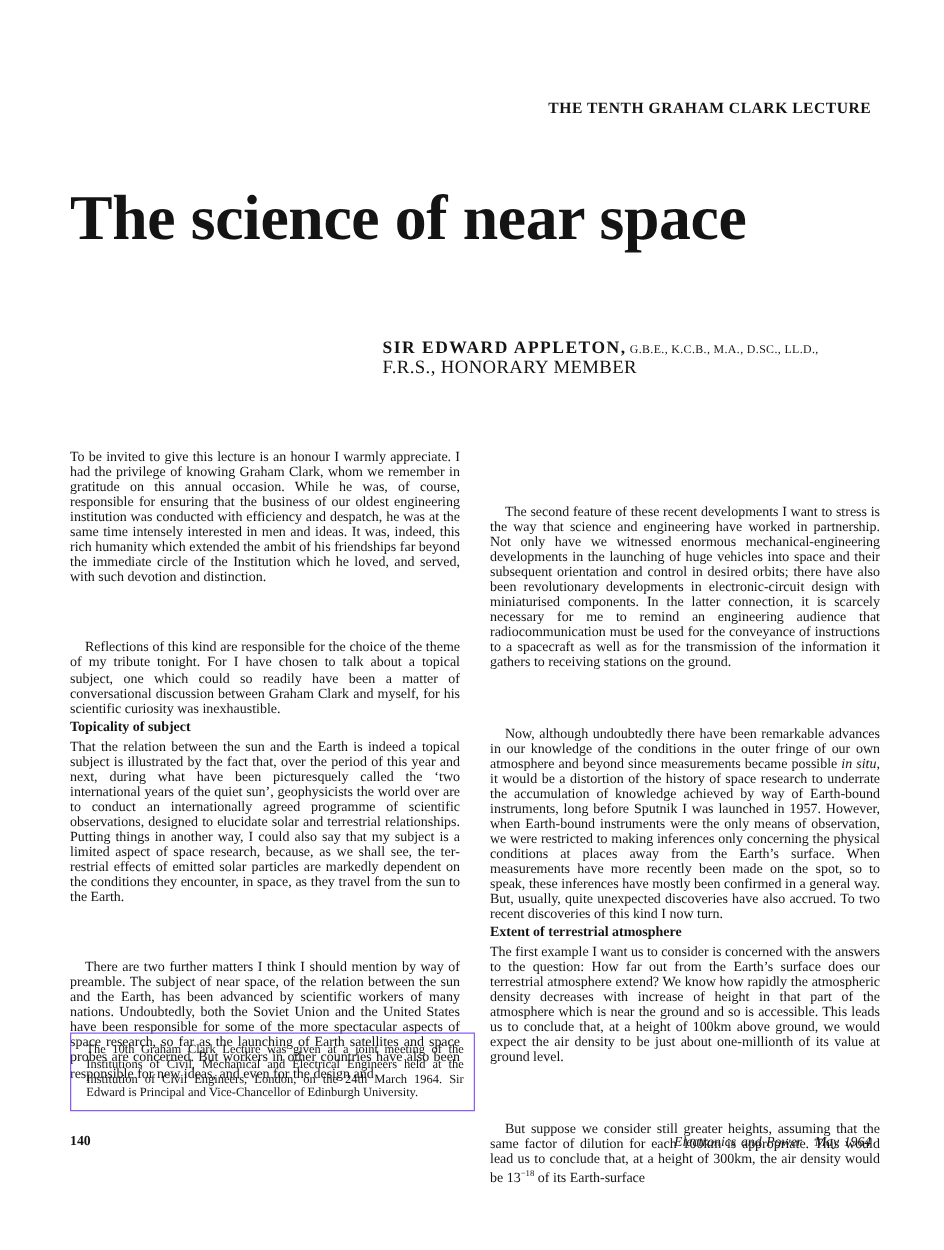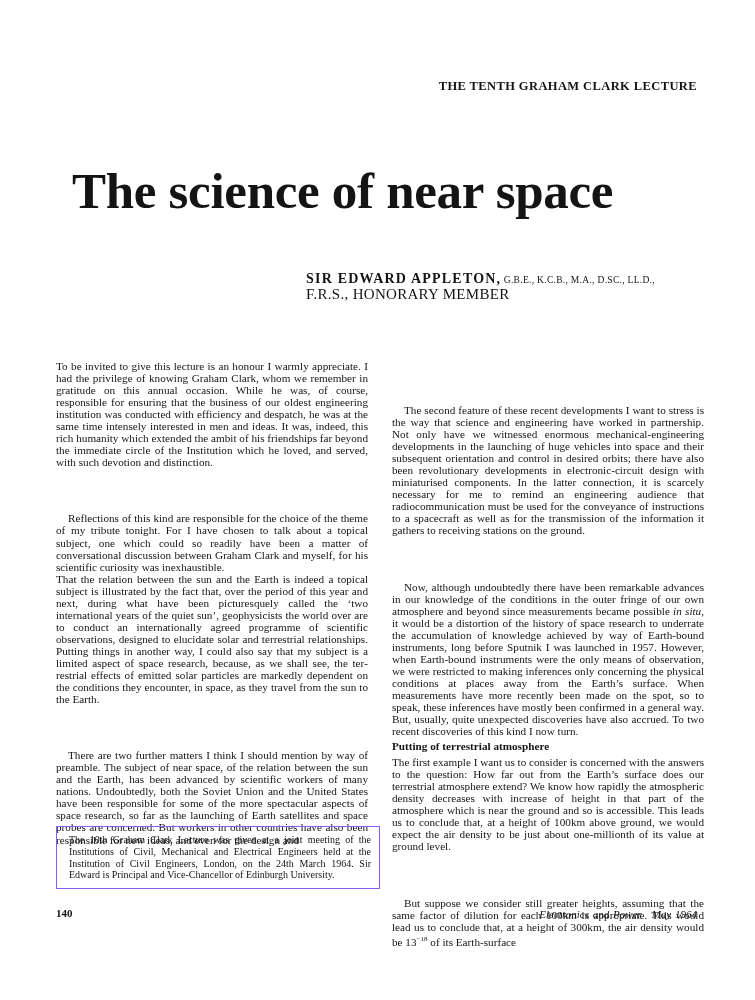--- a/index.html
+++ b/index.html
@@ -26,43 +26,44 @@
   .footer { position: absolute; right: 58px; top: 908px; font-size: 11px; font-style: italic; word-spacing: 1px; margin-left: 48px; }
   .footer .date { margin-left: 10px; }
   sup { font-size: 7px; }
   em { font-style: italic; }
 </style>
 </head>
 <body>
 
 <div class="series-label">THE TENTH GRAHAM CLARK LECTURE</div>
 
-<h1 class="title" style="margin:16px;text-align:right;">The science of near space</h1>
+<h1 class="title" style="margin:0;text-align:right;">The science of near space</h1>
 
 <div class="author">
   <span class="name">SIR EDWARD APPLETON,</span>
   <span class="quals">G.B.E., K.C.B., M.A., D.SC., LL.D.,</span><br>
   <span class="line2">F.R.S., HONORARY MEMBER</span>
 </div>
 
 <div class="col left">
   <p>To be invited to give this lecture is an honour I warmly appreciate. I had the privilege of knowing Graham Clark, whom we remember in gratitude on this annual occasion. While he was, of course, responsible for ensuring that the business of our oldest engineering institution was conducted with efficiency and despatch, he was at the same time intensely interested in men and ideas. It was, indeed, this rich humanity which extended the ambit of his friendships far beyond the immediate circle of the Institution which he loved, and served, with such devotion and distinction.</p>
   <p class="ind">Reflections of this kind are responsible for the choice of the theme of my tribute tonight. For I have chosen to talk about a topical subject, one which could so readily have been a matter of conversational discussion between Graham Clark and myself, for his scientific curiosity was inexhaustible.</p>
+  <h3>Topicality of subject</h3>
   <p>That the relation between the sun and the Earth is indeed a topical subject is illustrated by the fact that, over the period of this year and next, during what have been picturesquely called the ‘two international years of the quiet sun’, geo­physicists the world over are to conduct an internationally agreed programme of scientific observations, designed to elucidate solar and terrestrial relationships. Putting things in another way, I could also say that my subject is a limited aspect of space research, because, as we shall see, the ter­restrial effects of emitted solar particles are markedly dependent on the conditions they encounter, in space, as they travel from the sun to the Earth.</p>
   <p class="ind">There are two further matters I think I should mention by way of preamble. The subject of near space, of the relation between the sun and the Earth, has been advanced by scientific workers of many nations. Undoubtedly, both the Soviet Union and the United States have been responsible for some of the more spectacular aspects of space research, so far as the launching of Earth satellites and space probes are concerned. But workers in other countries have also been responsible for new ideas, and even for the design and</p>
 </div>
 
 <div class="note-box">
   <span>The 10th Graham Clark Lecture was given at a joint meeting of the Institutions of Civil, Mechanical and Electrical Engineers held at the Institution of Civil Engineers, London, on the 24th March 1964. Sir Edward is Principal and Vice-Chancellor of Edinburgh University.</span>
 </div>
 
 <div class="col right">
   <p class="ind">The second feature of these recent developments I want to stress is the way that science and engineering have worked in partnership. Not only have we witnessed enormous mechanical-engineering developments in the launching of huge vehicles into space and their subsequent orientation and control in desired orbits; there have also been revolu­tionary developments in electronic-circuit design with miniaturised components. In the latter connection, it is scarcely necessary for me to remind an engineering audience that radiocommunication must be used for the conveyance of instructions to a spacecraft as well as for the transmission of the information it gathers to receiving stations on the ground.</p>
   <p class="ind"><span>Now, although undoubtedly there have been remarkable advances in our knowledge of the conditions in the outer fringe of our own atmosphere and beyond since measure­ments became possible </span><em>in situ</em><span>, it would be a distortion of the history of space research to underrate the accumulation of knowledge achieved by way of Earth-bound instruments, long before Sputnik I was launched in 1957. However, when Earth-bound instruments were the only means of observation, we were restricted to making inferences only concerning the physical conditions at places away from the Earth’s surface. When measurements have more recently been made on the spot, so to speak, these inferences have mostly been con­firmed in a general way. But, usually, quite unexpected dis­coveries have also accrued. To two recent discoveries of this kind I now turn.</span></p>
-  <h3>Putting of terrestrial atmosphere</h3>
+  <h3>Extent of terrestrial atmosphere</h3>
   <p>The first example I want us to consider is concerned with the answers to the question: How far out from the Earth’s surface does our terrestrial atmosphere extend? We know how rapidly the atmospheric density decreases with increase of height in that part of the atmosphere which is near the ground and so is accessible. This leads us to conclude that, at a height of 100km above ground, we would expect the air density to be just about one-millionth of its value at ground level.</p>
   <p class="ind"><span>But suppose we consider still greater heights, assuming that the same factor of dilution for each 100km is appro­priate. This would lead us to conclude that, at a height of 300km, the air density would be 13</span><sup>−18</sup><span> of its Earth-surface</span></p>
 </div>
 
 <div class="page-num">140</div>
 
 <div class="footer">
   <span>Electronics and Power</span><span class="date">May 1964</span>
 </div>
 

